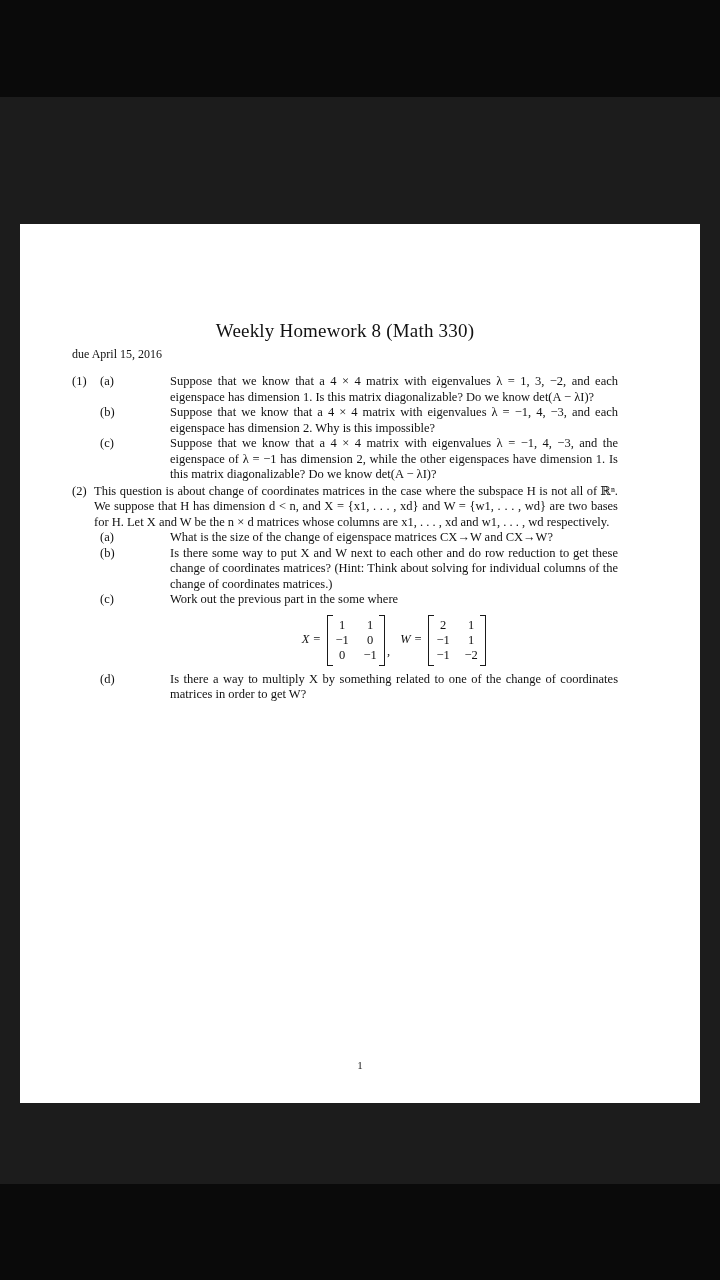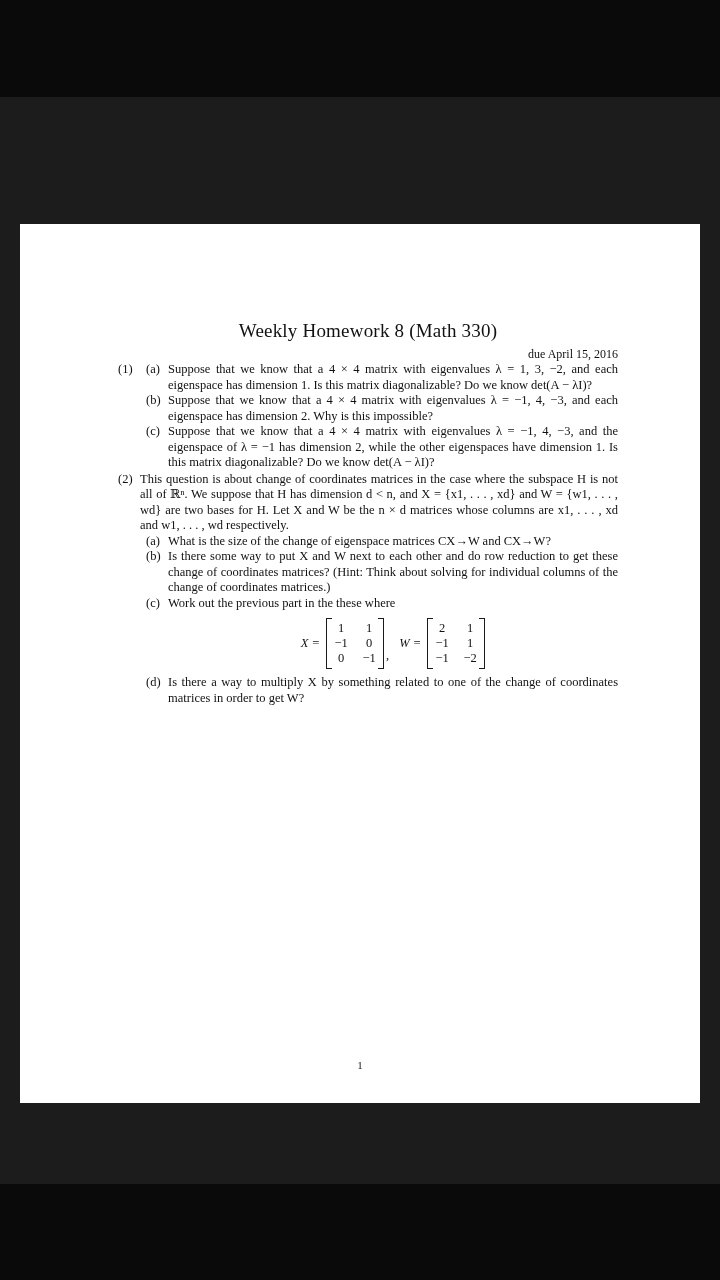--- a/index.html
+++ b/index.html
@@ -10,38 +10,38 @@
     color:#111;
   }
   .band{position:absolute;left:0;right:0;background:#0a0a0a;}
   .band.top{top:0;height:97px;}
   .band.bottom{bottom:0;height:96px;}
 
   .page{
     position:absolute;left:20px;top:224px;width:680px;height:879px;
     background:#ffffff;
     box-sizing:border-box;
-    padding:96px 82px 0 98px;
+    padding:96px 82px 0 52px;
   }
 
   .doc-title{
     margin:0;font-size:19px;font-weight:normal;text-align:center;
     letter-spacing:0.2px;
   }
   .due{
-    text-align:right;font-size:12px;margin-top:5px;margin-bottom:0;
+    text-align:left;font-size:12px;margin-top:5px;margin-bottom:12px;
   }
 
   .problem{display:flex;margin-bottom:1px;font-size:12.5px;line-height:15.5px;}
   .pnum{flex:0 0 22px;}
   .pbody{flex:1;}
   .ptext{text-align:justify;}
   .part{display:flex;margin-left:6px;}
   .plabel{flex:0 0 22px;}
-  .pcontent{flex:1;}
+  .pcontent{flex:1;margin-left:48px;}
 
   .equation{
     display:flex;align-items:center;justify-content:center;
     margin:7px 0 6px 0;font-size:12.5px;
   }
   .mlabel{font-style:italic;margin-right:6px;}
   .comma{margin:0 10px 0 2px;align-self:flex-end;padding-bottom:6px;}
   .matrix{
     display:inline-grid;grid-template-columns:auto auto;
     column-gap:14px;row-gap:0;
@@ -97,21 +97,21 @@
         <span class="plabel">(a)</span>
         <div class="pcontent ptext">What is the size of the change of eigenspace matrices CX→W and CX→W?</div>
       </div>
       <div class="part">
         <span class="plabel">(b)</span>
         <div class="pcontent ptext">Is there some way to put X and W next to each other and do row reduction to get these change of coordinates matrices? (Hint: Think about solving for individual columns of the change of coordinates matrices.)</div>
       </div>
       <div class="part">
         <span class="plabel">(c)</span>
         <div class="pcontent">
-          <div class="ptext">Work out the previous part in the these where</div>
+          <div class="ptext">Work out the previous part in the some where</div>
           <div class="equation">
             <span class="mlabel">X =</span>
             <span class="matrix">
               <span class="cell">1</span>
               <span class="cell">1</span>
               <span class="cell">−1</span>
               <span class="cell">0</span>
               <span class="cell">0</span>
               <span class="cell">−1</span>
             </span>

